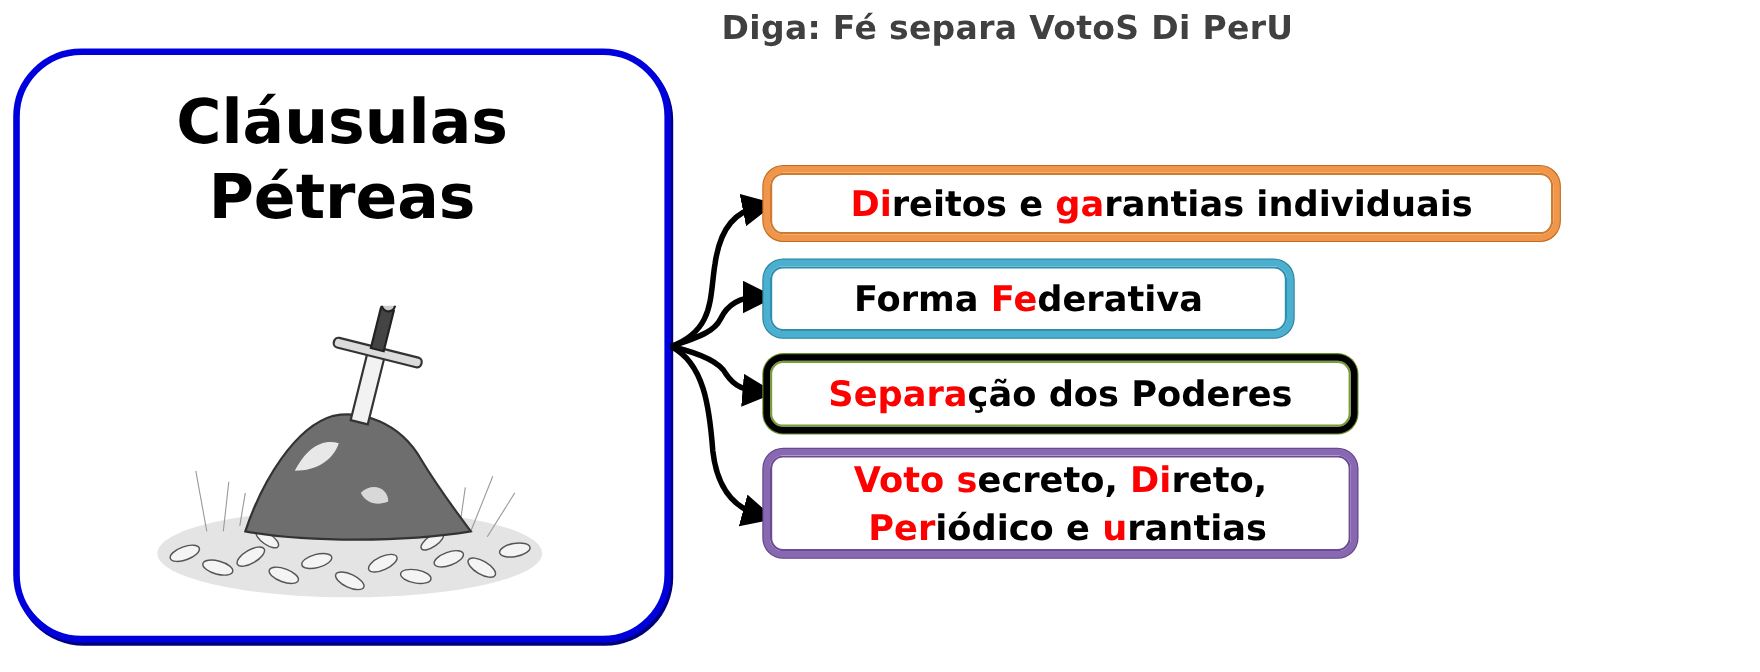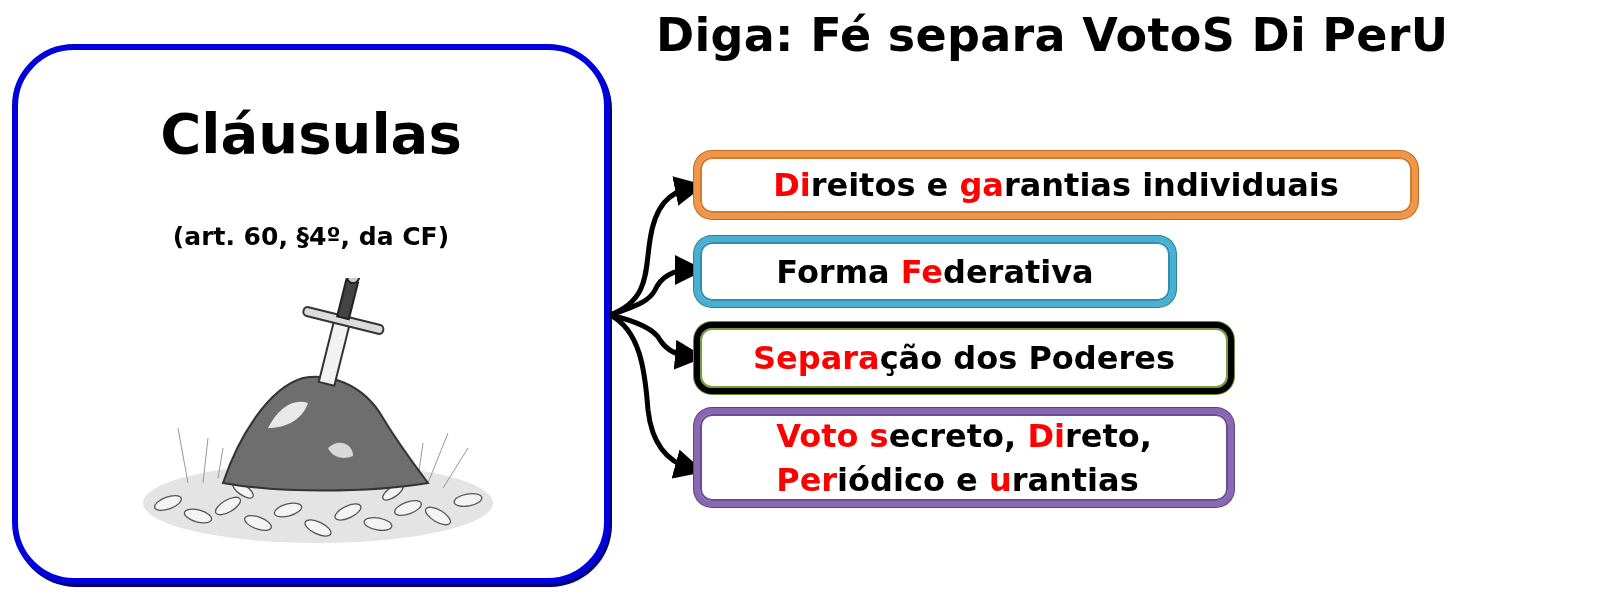--- a/index.html
+++ b/index.html
@@ -1,51 +1,51 @@
 <!DOCTYPE html>
 <html><head>
 <meta charset="utf-8">
 <style>
   html, body { margin:0; padding:0; background:#ffffff; }
   body { width:1600px; height:611px; position:relative; overflow:hidden;
          font-family:"DejaVu Sans", "Liberation Sans", sans-serif; font-weight:bold; }
-  .mnemonic { position:absolute; left:656px; top:8px; font-size:46px; color:#000000;
+  .mnemonic { position:absolute; left:656px; top:8px; font-size:30px; color:#404040;
               white-space:nowrap; letter-spacing:0.3px; }
   .main-card { position:absolute; left:12px; top:44px; width:586px; height:528px;
                border:6px solid #0000dd; border-radius:62px; background:#fff;
                box-shadow: 2px 3px 0 #00007a; }
-  .main-title { position:absolute; left:0; right:0; top:50px; text-align:center;
+  .main-title { position:absolute; left:0; right:0; top:28px; text-align:center;
                 font-size:56px; line-height:68px; color:#000; }
   .main-sub { position:absolute; left:0; right:0; top:172px; text-align:center;
               font-size:25px; color:#000; }
   .illus { position:absolute; left:110px; top:228px; width:380px; height:270px; }
   .item { position:absolute; background:#fff; border-radius:18px; display:flex;
-          align-items:center; justify-content:center; text-align:left;
+          align-items:center; justify-content:center; text-align:right;
           font-size:32px; color:#000; line-height:44px; box-sizing:border-box; }
   .item .hl { color:#ff0000; }
   .item-1 { left:694px; top:151px; width:724px; height:68px; border:6px solid #f0964a;
             box-shadow: inset 0 0 0 2px #d07a30, 0 0 0 1px #c06a20; }
   .item-2 { left:694px; top:236px; width:482px; height:71px; border:6px solid #4bafd0;
             box-shadow: inset 0 0 0 2px #2f8fb0, 0 0 0 1px #2a7f9a; }
   .item-3 { left:694px; top:322px; width:540px; height:72px; border:6px solid #000000;
             box-shadow: inset 0 0 0 2px #779e38, 0 0 0 1px #6a8c30; }
   .item-4 { left:694px; top:408px; width:540px; height:99px; border:6px solid #8868b0;
             box-shadow: inset 0 0 0 2px #6a4c94, 0 0 0 1px #5e4288; }
   .arrows { position:absolute; left:0; top:0; width:1600px; height:611px; pointer-events:none; }
 </style>
 </head>
 <body>
 
 <div class="mnemonic">Diga: Fé separa VotoS Di PerU</div>
 
 <div class="main-card">
   <div class="main-title">
     <div>Cláusulas</div>
+    <div>Pétreas</div>
   </div>
-  <div class="main-sub">(art. 60, §4º, da CF)</div>
 
   <svg class="illus" viewBox="0 0 380 270">
 
     <ellipse cx="190" cy="225" rx="175" ry="40" fill="#e4e4e4"></ellipse>
     <g stroke="#555" stroke-width="1.3" fill="#f4f4f4">
       <ellipse cx="40" cy="225" rx="14" ry="6" transform="rotate(-20 40 225)"></ellipse>
       <ellipse cx="70" cy="238" rx="14" ry="6" transform="rotate(15 70 238)"></ellipse>
       <ellipse cx="100" cy="228" rx="14" ry="6" transform="rotate(-30 100 228)"></ellipse>
       <ellipse cx="130" cy="245" rx="14" ry="6" transform="rotate(20 130 245)"></ellipse>
       <ellipse cx="160" cy="232" rx="14" ry="6" transform="rotate(-15 160 232)"></ellipse>

